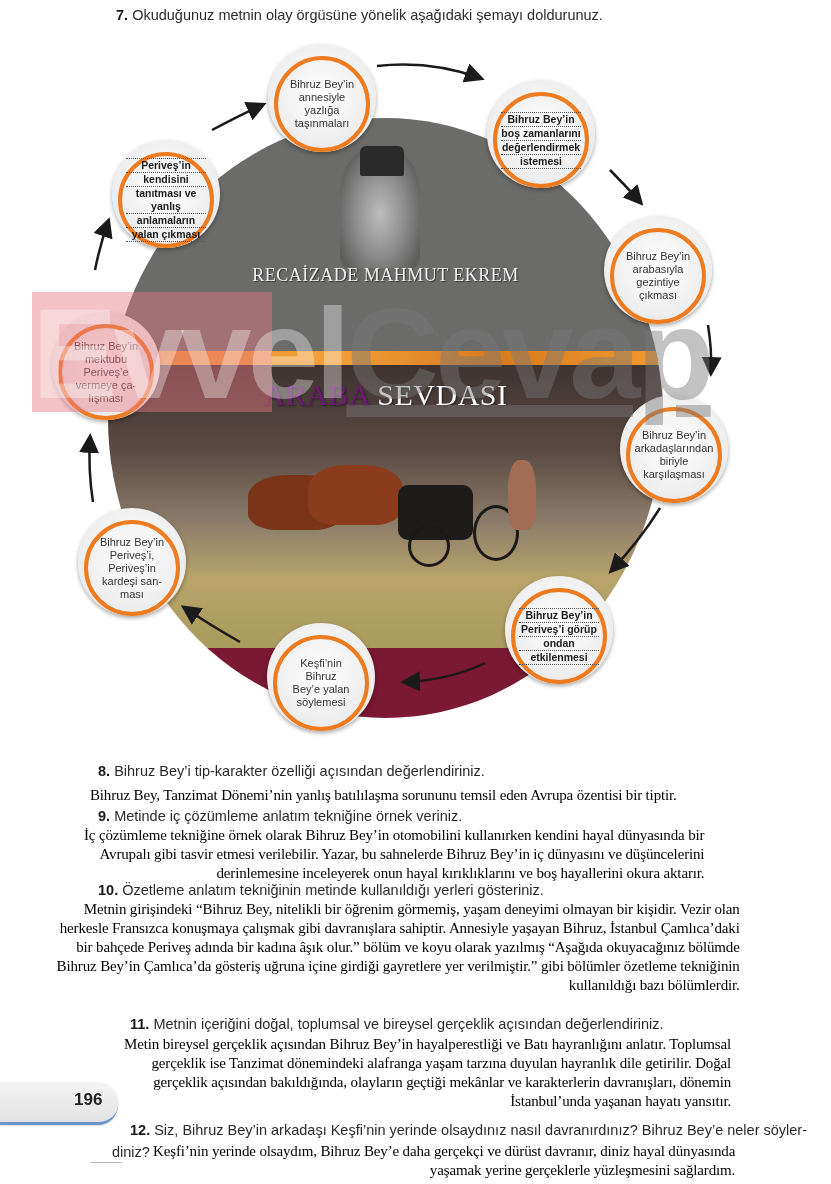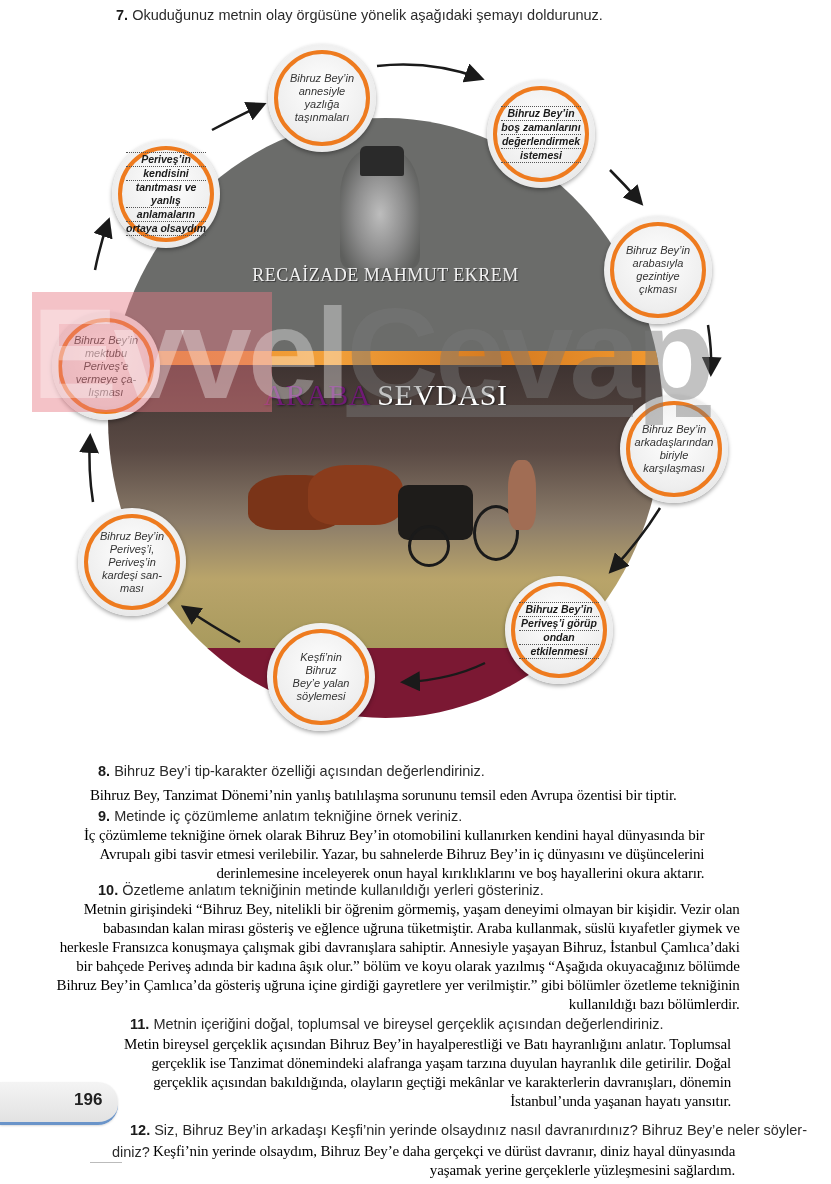--- a/index.html
+++ b/index.html
@@ -18,21 +18,21 @@
   .disk .bottom { position: absolute; left: 0; top: 530px; width: 100%; height: 80px; background: #7b1833; }
   .portrait { position: absolute; left: 232px; top: 30px; width: 80px; height: 120px; background: radial-gradient(ellipse at 50% 55%, #bdbdbd 0%, #8c8c8c 45%, #5e5f5d 80%); border-radius: 40% 40% 10% 10%; }
   .fez { position: absolute; left: 252px; top: 28px; width: 44px; height: 30px; background: #2a2a2a; border-radius: 6px 6px 2px 2px; }
   .author { position: absolute; left: 0; width: 100%; top: 147px; text-align: center; font-family: "Liberation Serif", serif; font-size: 18px; color: #f0f0f0; letter-spacing: 0.5px; text-shadow: 1px 1px 1px #333; }
   .book-title { position: absolute; left: 0; width: 100%; top: 260px; text-align: center; font-family: "Liberation Serif", serif; font-size: 30px; color: #ffffff; letter-spacing: 0.5px; text-shadow: 1px 1px 2px #222; }
   .book-title .accent { color: #701a75; }
   .horse { position: absolute; background: #7a3418; border-radius: 40% 40% 30% 30%; }
   .carriage { position: absolute; background: #1e1c1a; border-radius: 10px; }
   .wheel { position: absolute; border: 3px solid #1a1a1a; border-radius: 50%; }
 
-  .node { position: absolute; width: 108px; height: 108px; border-radius: 50%; background: radial-gradient(circle at 50% 45%, #ffffff 0%, #f0f0f0 60%, #d9d9d9 100%); box-shadow: 0 2px 4px rgba(0,0,0,0.35); display: flex; align-items: center; justify-content: center; font-style: italic; }
+  .node { position: absolute; width: 108px; height: 108px; border-radius: 50%; background: radial-gradient(circle at 50% 45%, #ffffff 0%, #f0f0f0 60%, #d9d9d9 100%); box-shadow: 0 2px 4px rgba(0,0,0,0.35); display: flex; align-items: flex-end; justify-content: center; }
   .node .ring { width: 88px; height: 88px; border-radius: 50%; border: 4px solid #ee7b1f; background: radial-gradient(circle at 50% 40%, #ffffff 0%, #eeeeee 70%, #dddddd 100%); display: flex; align-items: center; justify-content: center; box-sizing: content-box; }
   .node .label { font-family: "Liberation Sans", sans-serif; font-size: 11px; line-height: 13px; color: #333; text-align: center; width: 80px; }
   .node .label.answer { font-weight: bold; color: #1a1a1a; font-size: 10.5px; border-top: 1px dotted #555; }
   .node .label.answer span { display: block; border-bottom: 1px dotted #555; }
 
   .arrow { position: absolute; }
 
   .watermark { position: absolute; left: 32px; top: 292px; width: 740px; height: 120px; pointer-events: none; }
   .wm-red { position: absolute; left: 0; top: 0; width: 240px; height: 120px; background: rgba(230,120,130,0.45); }
   .wm-text { position: absolute; left: 0; top: -12px; font-family: "Liberation Sans", sans-serif; font-weight: bold; font-size: 128px; color: rgba(255,255,255,0.35); letter-spacing: -4px; white-space: nowrap; }
@@ -136,21 +136,21 @@
         <div class="label"><span>Bihruz Bey’in</span><br><span>mektubu</span><br><span>Periveş’e</span><br><span>vermeye ça-</span><br><span>lışması</span></div>
       </div>
     </div>
   <div class="node" style="left:112px; top:110px;">
       <div class="ring">
         <div class="label answer">
           <span>Periveş’in</span>
           <span>kendisini</span>
           <span>tanıtması ve yanlış</span>
           <span>anlamaların</span>
-          <span>ortaya olsaydım</span>
+          <span>yalan çıkması</span>
         </div>
       </div>
     </div>
 </div>
 
 <div class="watermark">
   <div class="wm-red"></div>
   <div class="wm-text"><span>Evvel</span><span class="gray">Cevap</span></div>
 </div>
 
@@ -169,21 +169,20 @@
   <div>Avrupalı gibi tasvir etmesi verilebilir. Yazar, bu sahnelerde Bihruz Bey’in iç dünyasını ve düşüncelerini</div>
   <div>derinlemesine inceleyerek onun hayal kırıklıklarını ve boş hayallerini okura aktarır.</div>
 </div>
 
 <div class="abs q" style="left:98px; top:882px;">
   <b>10.</b>
   <span>Özetleme anlatım tekniğinin metinde kullanıldığı yerleri gösteriniz.</span>
 </div>
 <div class="abs ans" style="left:53px; top:900px; white-space:nowrap;">
   <div>Metnin girişindeki “Bihruz Bey, nitelikli bir öğrenim görmemiş, yaşam deneyimi olmayan bir kişidir. Vezir olan</div>
-  <div>babasından kalan mirası gösteriş ve eğlence uğruna tüketmiştir. Araba kullanmak, süslü kıyafetler giymek ve</div>
   <div>herkesle Fransızca konuşmaya çalışmak gibi davranışlara sahiptir. Annesiyle yaşayan Bihruz, İstanbul Çamlıca’daki</div>
   <div>bir bahçede Periveş adında bir kadına âşık olur.” bölüm ve koyu olarak yazılmış “Aşağıda okuyacağınız bölümde</div>
   <div style="white-space:pre;"> Bihruz Bey’in Çamlıca’da gösteriş uğruna içine girdiği gayretlere yer verilmiştir.” gibi bölümler özetleme tekniğinin</div>
   <div>kullanıldığı bazı bölümlerdir.</div>
 </div>
 
 <div class="abs q" style="left:130px; top:1016px;">
   <b>11.</b>
   <span>Metnin içeriğini doğal, toplumsal ve bireysel gerçeklik açısından değerlendiriniz.</span>
 </div>

